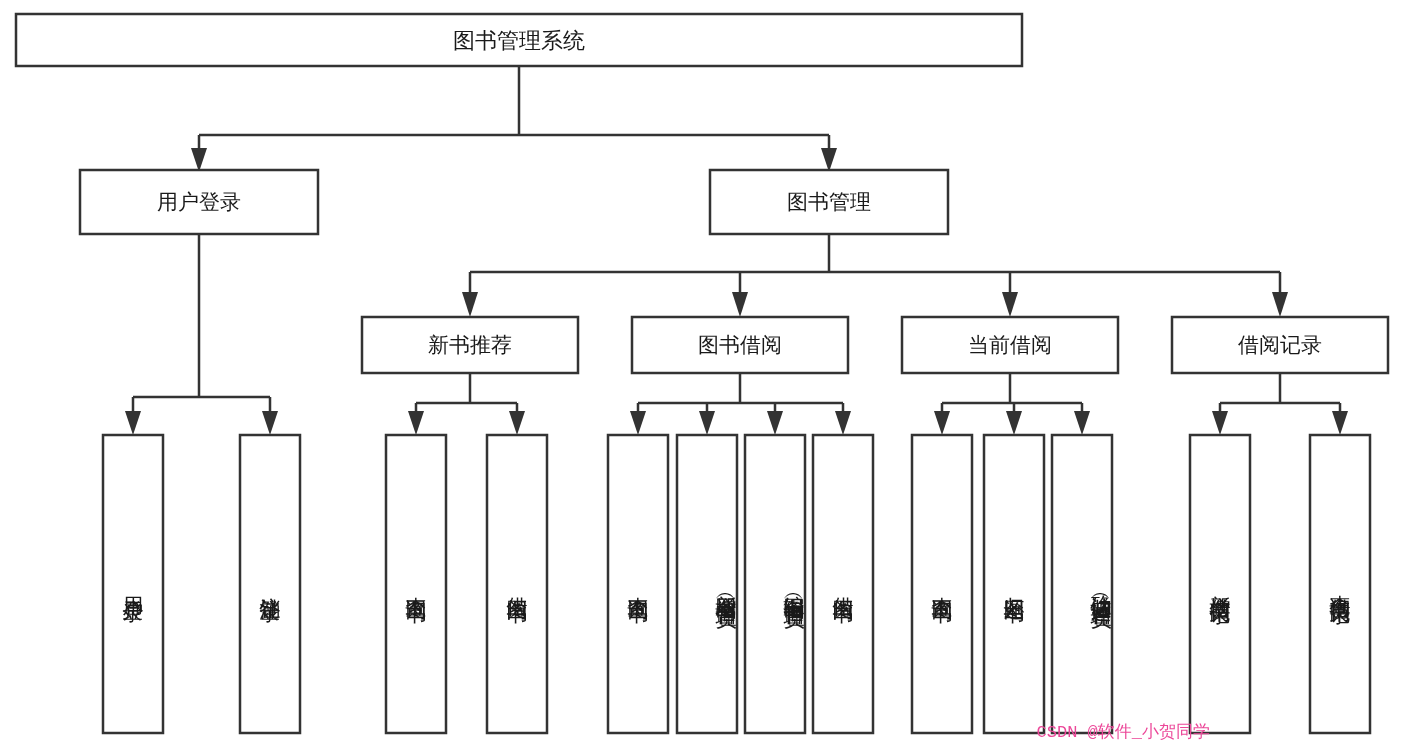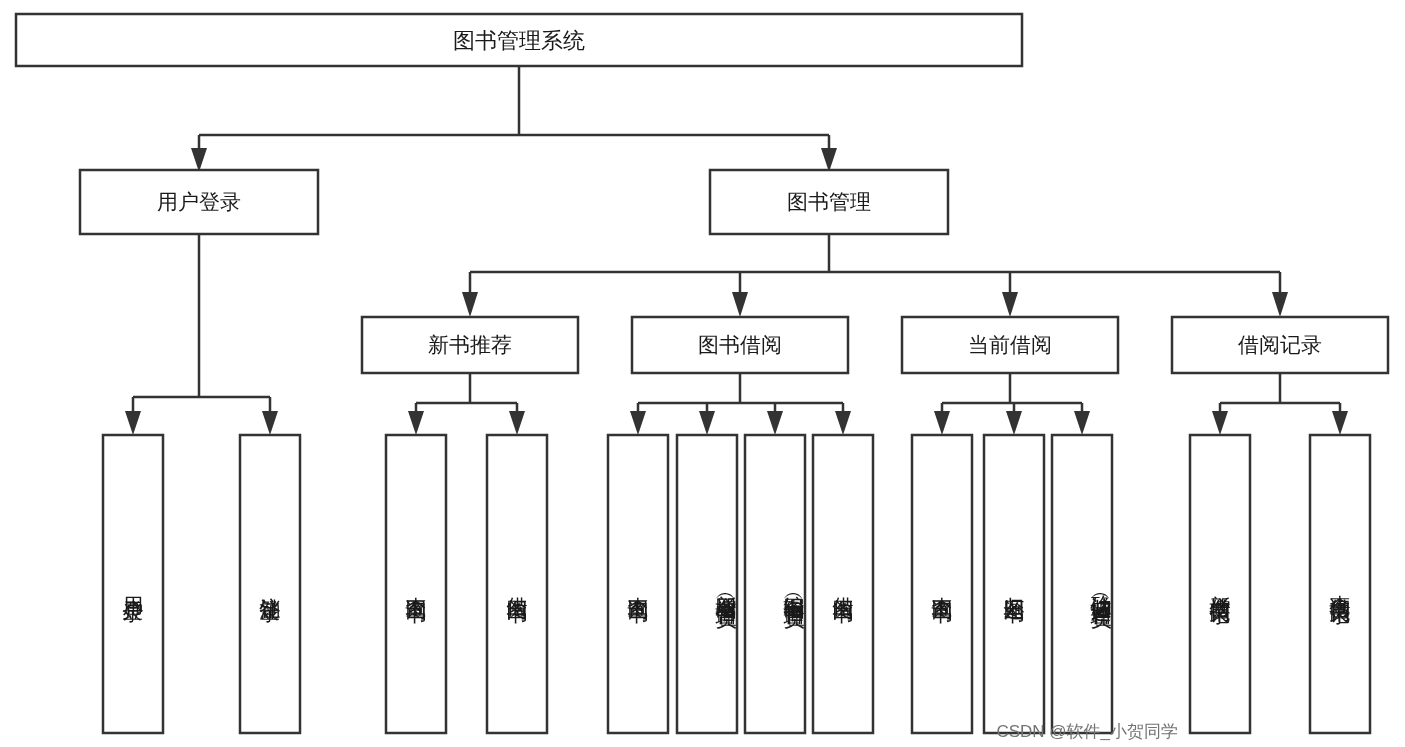--- a/index.html
+++ b/index.html
@@ -11,20 +11,21 @@
     width: 1405px;
     height: 747px;
     font-family: "Liberation Sans", "DejaVu Sans", sans-serif;
     overflow: hidden;
     position: relative;
   }
   #diagram-root {
     position: relative;
     width: 1186px;
     height: 747px;
+    padding-left: 32px;
   }
   svg.diagram {
     position: absolute;
     top: 0;
     left: 0;
     width: 1405px;
     height: 747px;
     display: block;
   }
   .node-box {
@@ -68,23 +69,23 @@
     white-space: nowrap;
     pointer-events: none;
   }
   .vlabel.center-v {
     align-items: center;
   }
   .watermark {
     position: absolute;
     right: 8px;
     bottom: 4px;
-    font-family: Liberation Sans, sans-serif;
+    font-family: Liberation Mono, monospace;
     font-size: 17px;
-    color: #737373;
+    color: #ec4899;
     white-space: nowrap;
     pointer-events: none;
   }
 </style>
 </head>
 <body>
 
 <div id="diagram-root">
 
   <svg class="diagram" viewBox="0 0 1405 747" xmlns="http://www.w3.org/2000/svg">

